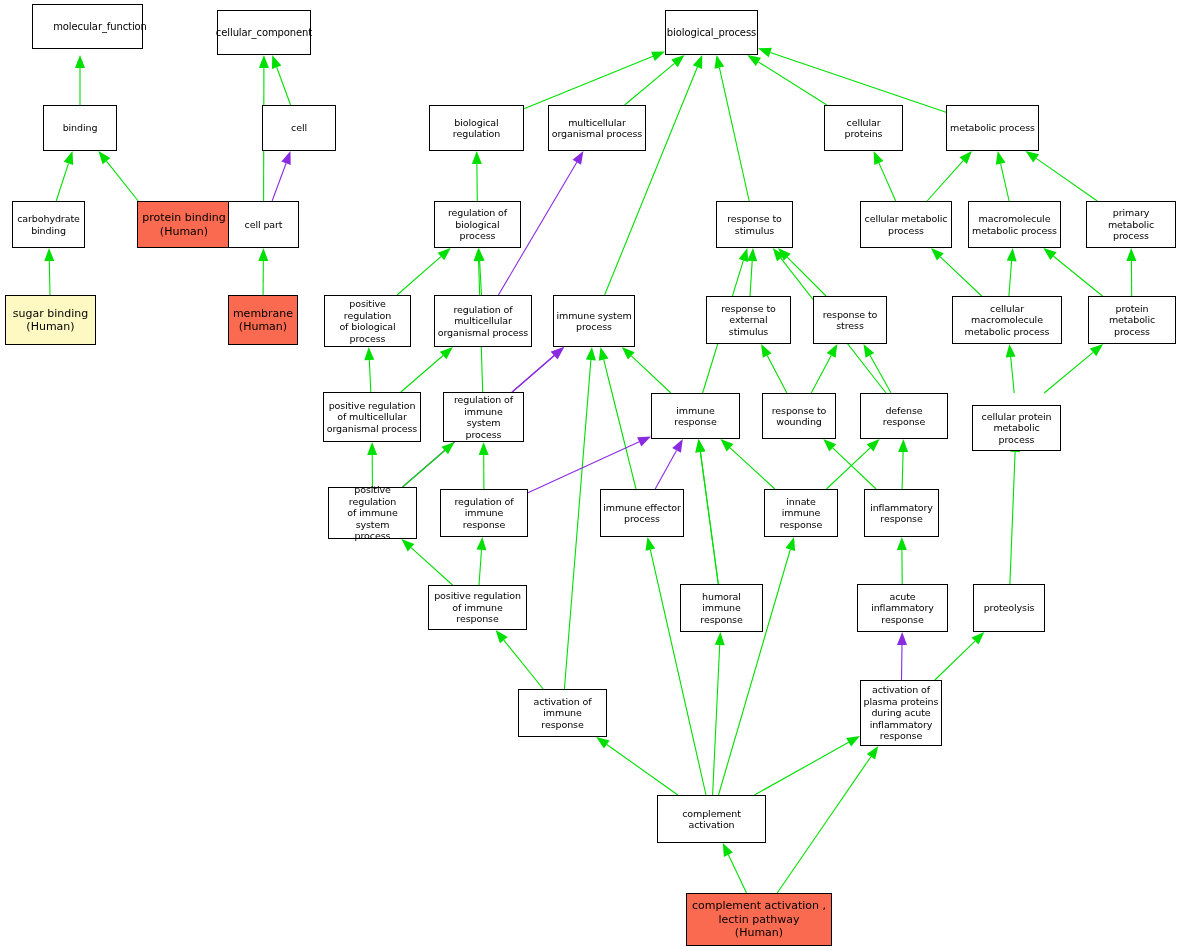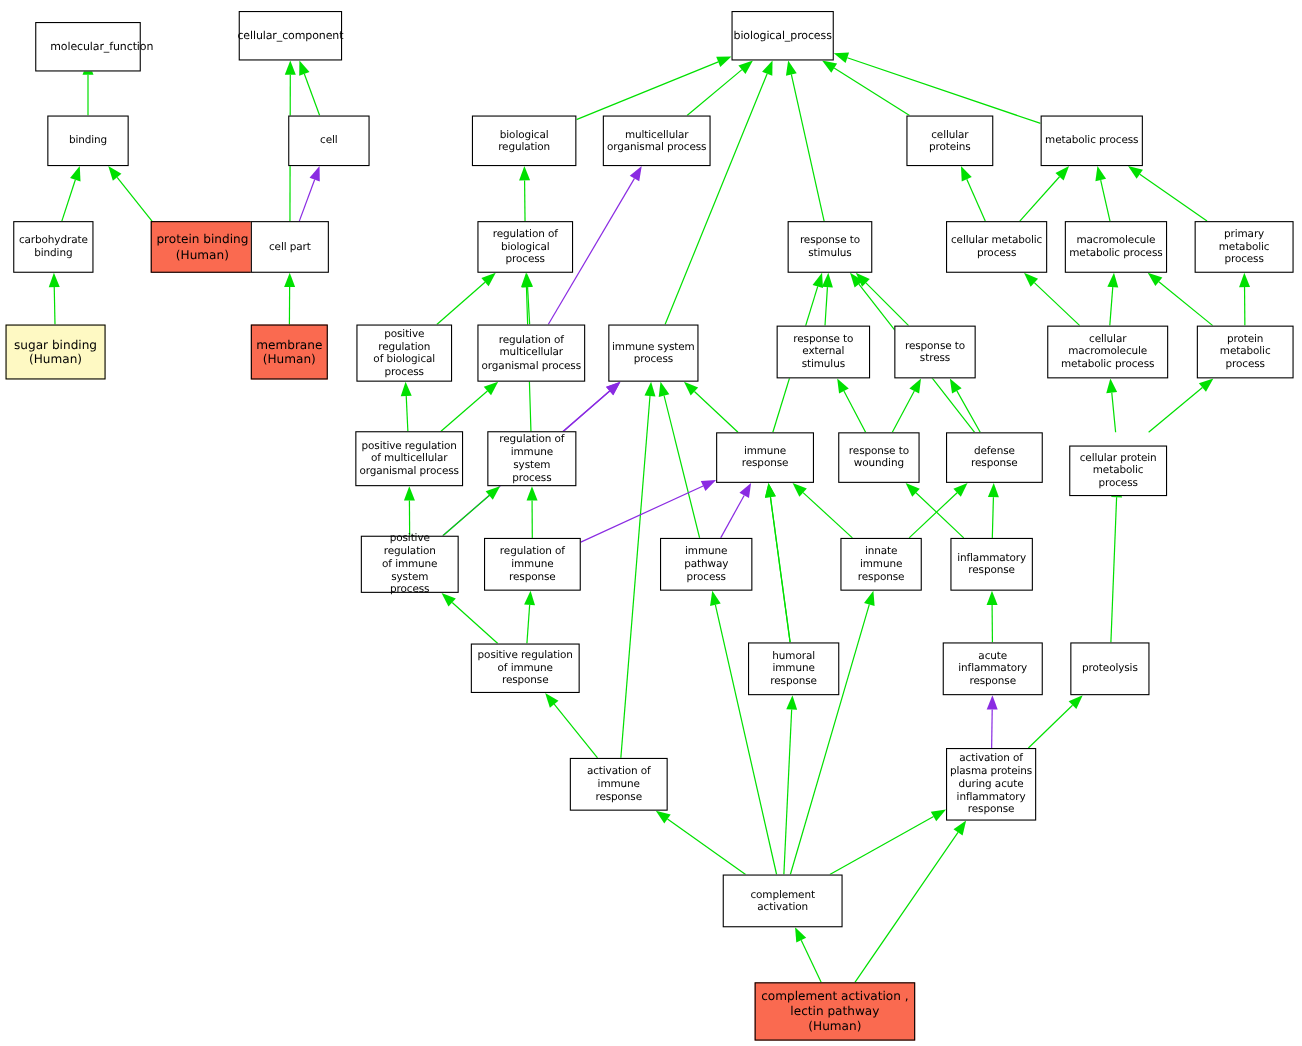--- a/index.html
+++ b/index.html
@@ -325,21 +325,21 @@
       <g>
         <line x1="746.5" y1="893.0" x2="728.4" y2="854.8" stroke="#00e000" stroke-width="1.1"></line>
         <polygon points="722.8,843.0 732.9,852.6 723.9,856.9" fill="#00e000"></polygon>
       </g>
       <g>
         <line x1="777.2" y1="893.0" x2="870.9" y2="756.7" stroke="#00e000" stroke-width="1.1"></line>
         <polygon points="878.3,746.0 875.1,759.5 866.8,753.9" fill="#00e000"></polygon>
       </g>
     </svg>
   <div id="node-layer">
-      <div class="go-node root" style="left: 32px; top: 20px; width: 96px; height: 45px; background: rgb(255, 255, 255); border-color: rgb(0, 0, 0); padding-left: 27px;">molecular_function</div>
+      <div class="go-node root" style="left: 32px; top: 4px; width: 111px; height: 45px; background: rgb(255, 255, 255); border-color: rgb(0, 0, 0); padding-left: 27px;">molecular_function</div>
       <div class="go-node root" style="left: 217px; top: 10px; width: 94px; height: 45px; background: rgb(255, 255, 255); border-color: rgb(0, 0, 0);">cellular_component</div>
       <div class="go-node root" style="left: 665px; top: 10px; width: 93px; height: 45px; background: rgb(255, 255, 255); border-color: rgb(0, 0, 0);">biological_process</div>
       <div class="go-node" style="left: 43px; top: 105px; width: 74px; height: 46px; background: rgb(255, 255, 255); border-color: rgb(0, 0, 0);">binding</div>
       <div class="go-node" style="left: 262px; top: 105px; width: 74px; height: 46px; background: rgb(255, 255, 255); border-color: rgb(0, 0, 0);">cell</div>
       <div class="go-node" style="left: 429px; top: 105px; width: 95px; height: 46px; background: rgb(255, 255, 255); border-color: rgb(0, 0, 0);">biological regulation</div>
       <div class="go-node" style="left: 548px; top: 105px; width: 98px; height: 46px; background: rgb(255, 255, 255); border-color: rgb(0, 0, 0);">multicellular
 organismal process</div>
       <div class="go-node" style="left: 824px; top: 105px; width: 79px; height: 46px; background: rgb(255, 255, 255); border-color: rgb(0, 0, 0);">cellular proteins</div>
       <div class="go-node" style="left: 946px; top: 105px; width: 93px; height: 46px; background: rgb(255, 255, 255); border-color: rgb(0, 0, 0);">metabolic process</div>
       <div class="go-node" style="left: 12px; top: 201px; width: 73px; height: 47px; background: rgb(255, 255, 255); border-color: rgb(0, 0, 0);">carbohydrate
@@ -387,21 +387,21 @@
       <div class="go-node" style="left: 762px; top: 393px; width: 74px; height: 46px; background: rgb(255, 255, 255); border-color: rgb(0, 0, 0);">response to
 wounding</div>
       <div class="go-node" style="left: 860px; top: 393px; width: 88px; height: 46px; background: rgb(255, 255, 255); border-color: rgb(0, 0, 0);">defense response</div>
       <div class="go-node" style="left: 972px; top: 393px; width: 89px; height: 46px; background: rgb(255, 255, 255); border-color: rgb(0, 0, 0); margin-top: 12px;">cellular protein
 metabolic process</div>
       <div class="go-node" style="left: 328px; top: 487px; width: 89px; height: 52px; background: rgb(255, 255, 255); border-color: rgb(0, 0, 0);">positive regulation
 of immune system
 process</div>
       <div class="go-node" style="left: 440px; top: 489px; width: 88px; height: 48px; background: rgb(255, 255, 255); border-color: rgb(0, 0, 0);">regulation of
 immune response</div>
-      <div class="go-node" style="left: 600px; top: 489px; width: 84px; height: 48px; background: rgb(255, 255, 255); border-color: rgb(0, 0, 0);">immune pathway
+      <div class="go-node" style="left: 600px; top: 489px; width: 84px; height: 48px; background: rgb(255, 255, 255); border-color: rgb(0, 0, 0);">immune effector
 process</div>
       <div class="go-node" style="left: 764px; top: 489px; width: 74px; height: 48px; background: rgb(255, 255, 255); border-color: rgb(0, 0, 0);">innate immune
 response</div>
       <div class="go-node" style="left: 864px; top: 489px; width: 75px; height: 48px; background: rgb(255, 255, 255); border-color: rgb(0, 0, 0);">inflammatory
 response</div>
       <div class="go-node" style="left: 428px; top: 585px; width: 99px; height: 45px; background: rgb(255, 255, 255); border-color: rgb(0, 0, 0);">positive regulation
 of immune response</div>
       <div class="go-node" style="left: 680px; top: 584px; width: 83px; height: 48px; background: rgb(255, 255, 255); border-color: rgb(0, 0, 0);">humoral immune
 response</div>
       <div class="go-node" style="left: 857px; top: 584px; width: 91px; height: 48px; background: rgb(255, 255, 255); border-color: rgb(0, 0, 0);">acute inflammatory

